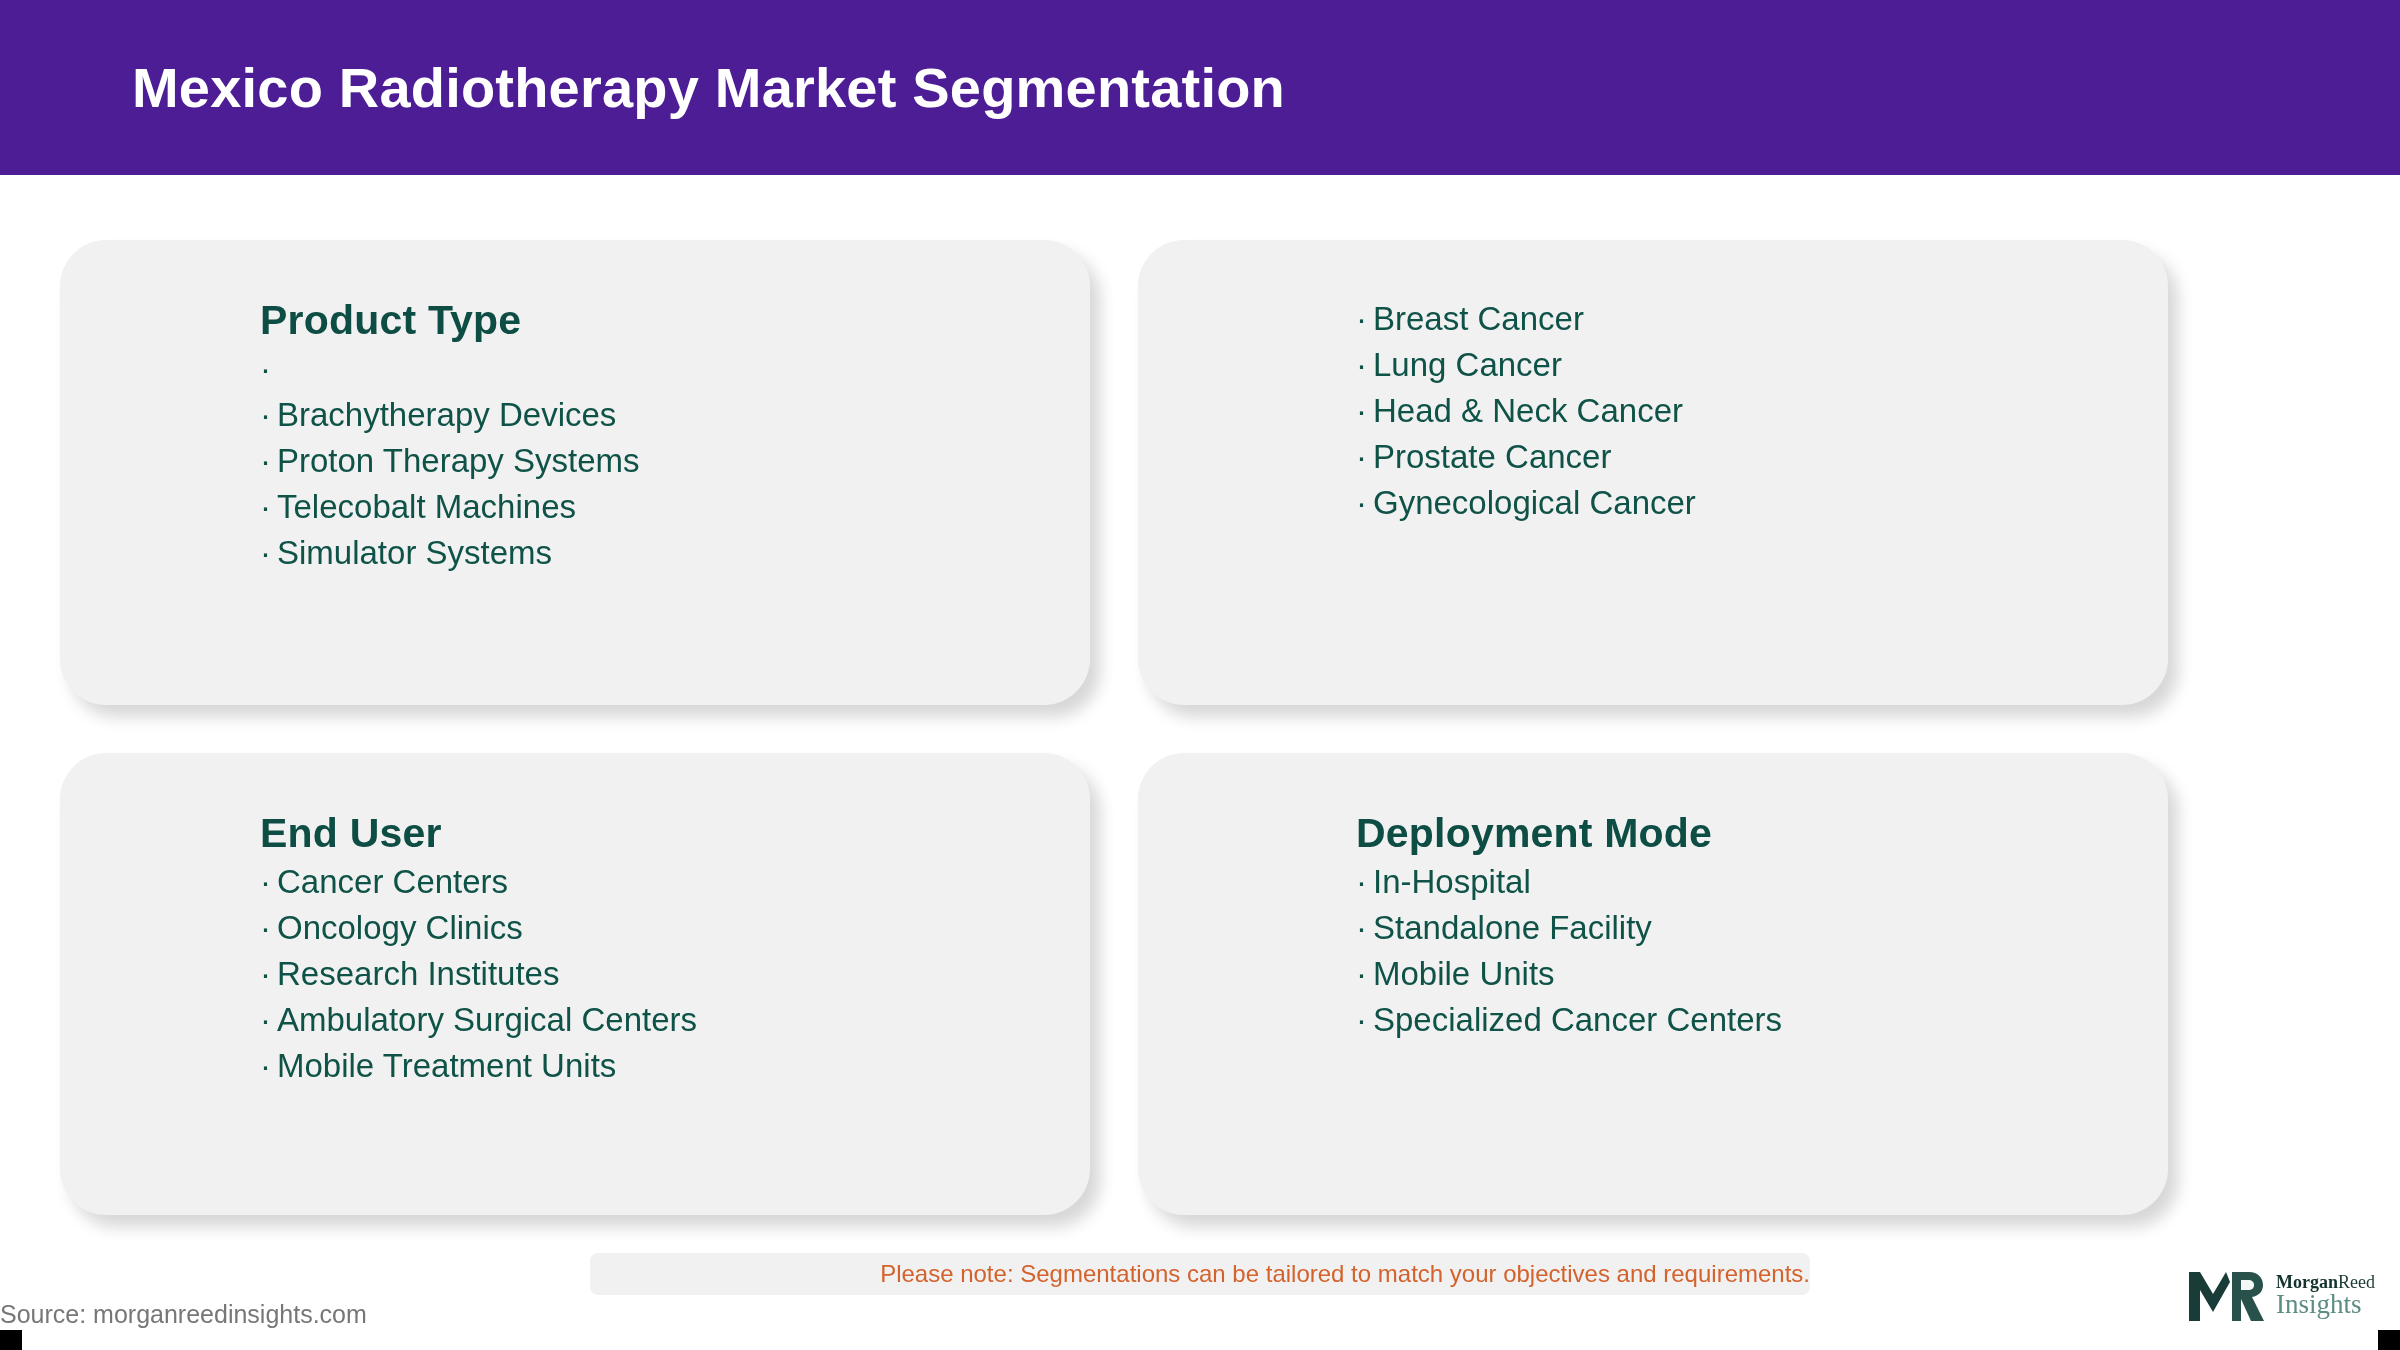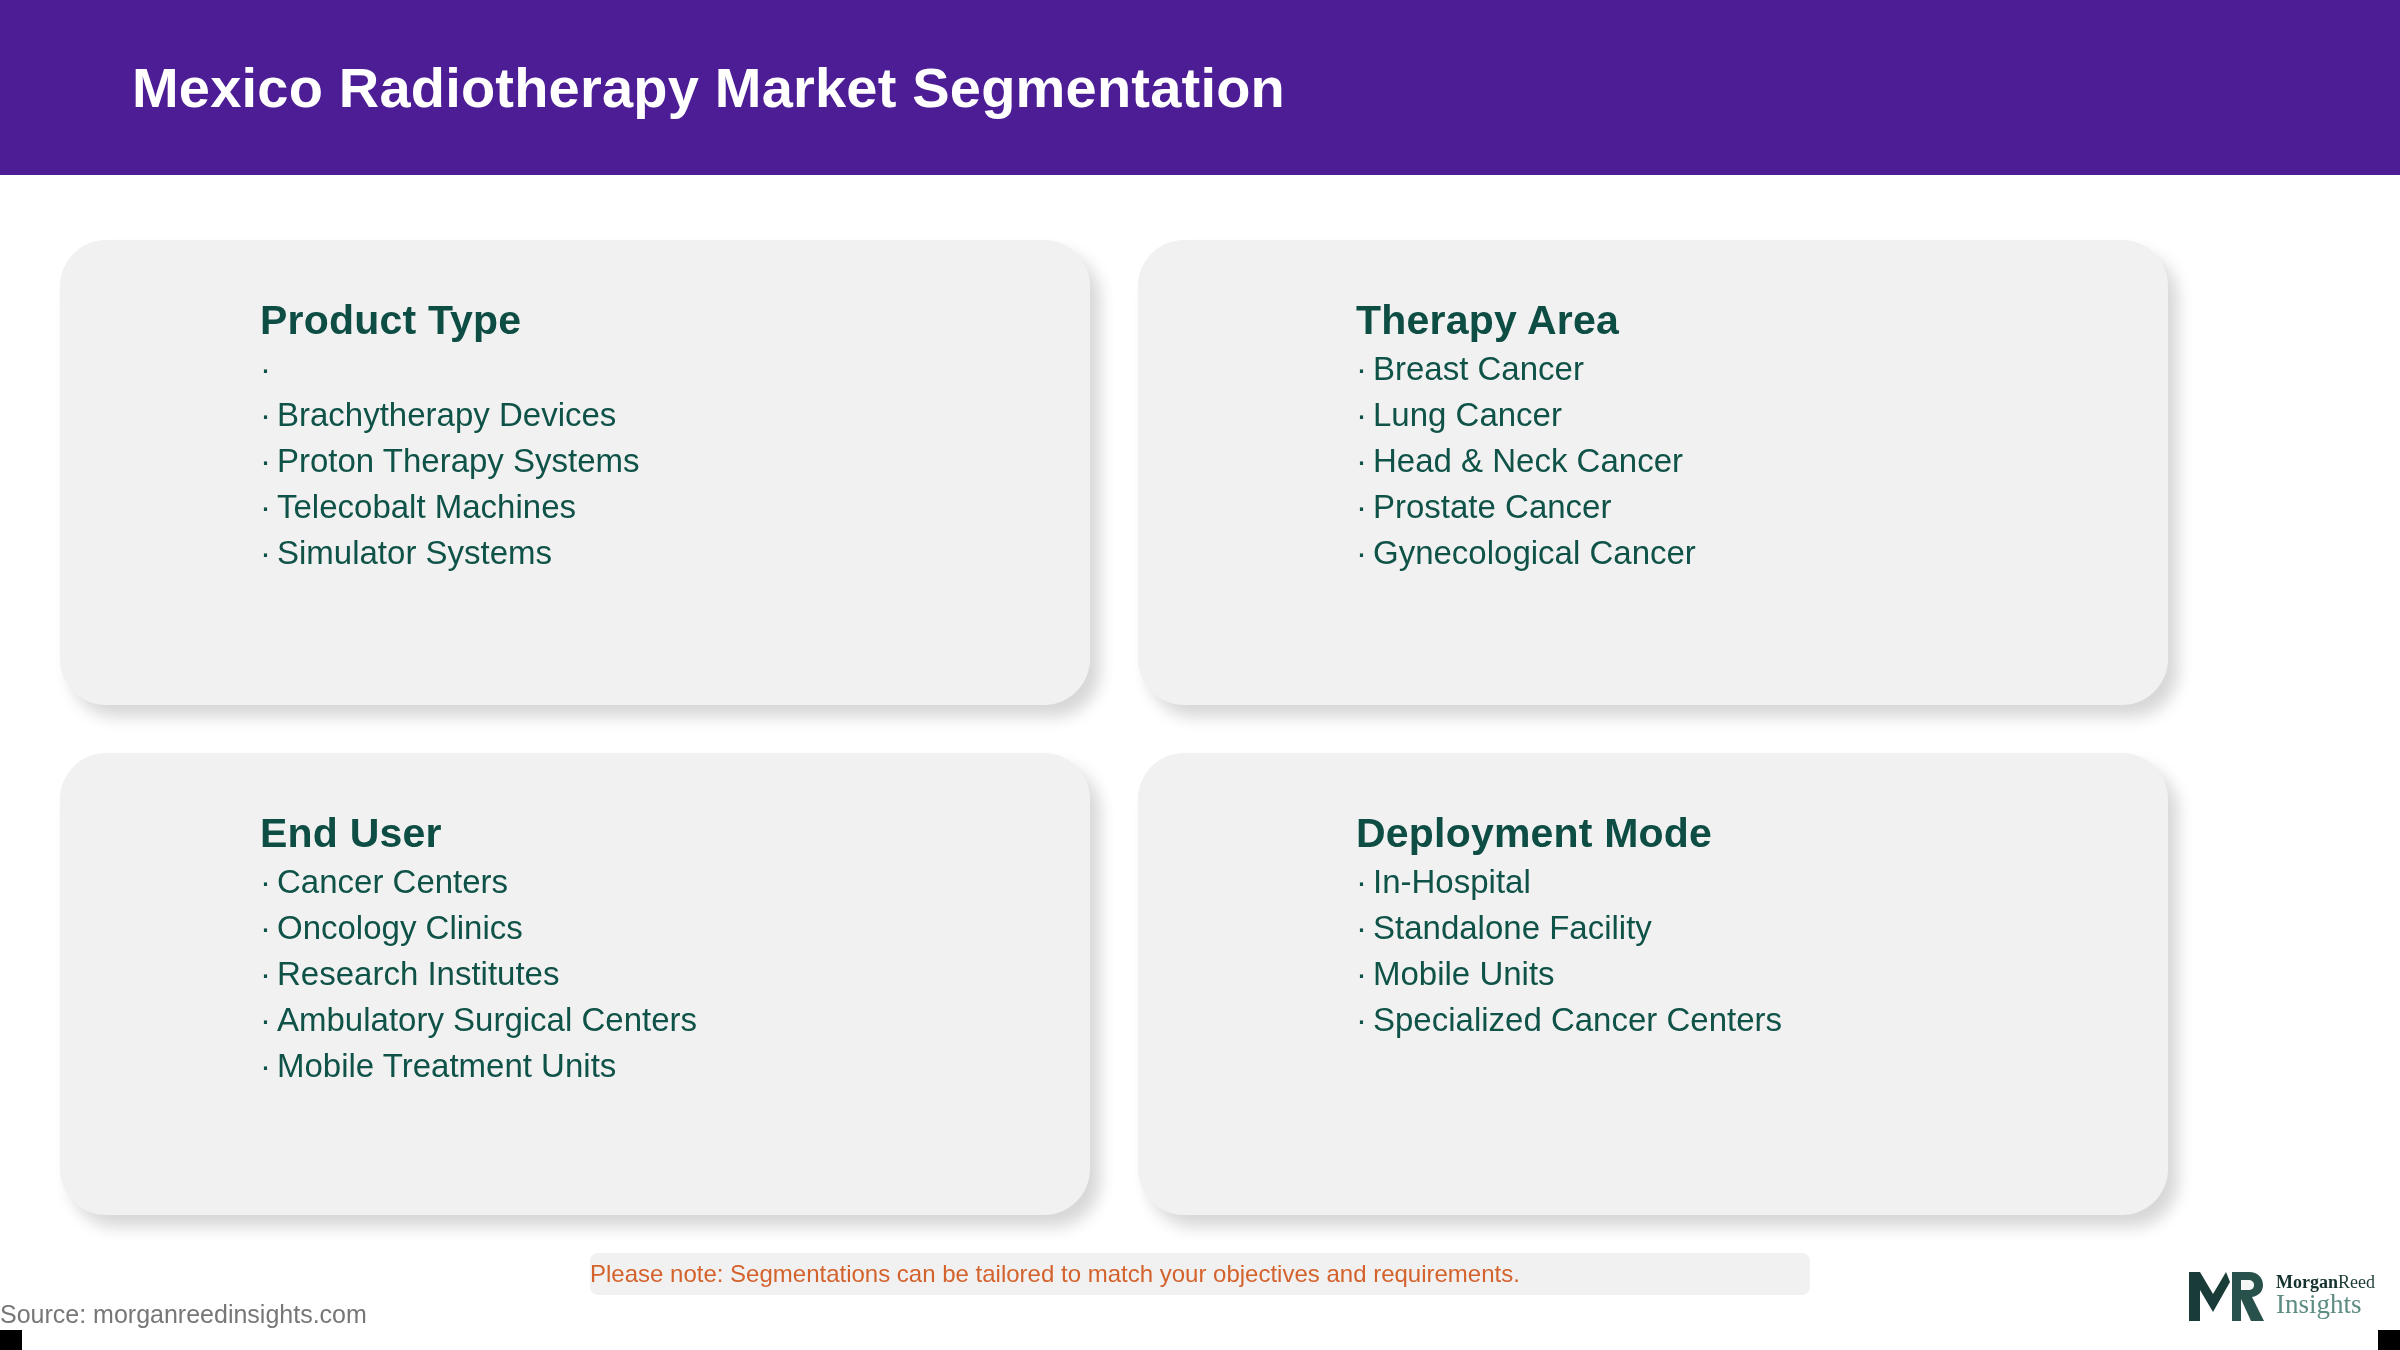--- a/index.html
+++ b/index.html
@@ -123,21 +123,21 @@
   .note-pill {
     position: absolute;
     left: 590px;
     top: 1253px;
     width: 1220px;
     height: 42px;
     background: #f1f1f1;
     border-radius: 8px;
     display: flex;
     align-items: center;
-    justify-content: flex-start;
+    justify-content: flex-end;
   }
   .note-text {
     color: #d4622c;
     font-size: 24px;
     white-space: nowrap;
   }
   .source-line {
     position: absolute;
     left: 0;
     top: 1300px;
@@ -206,21 +206,20 @@
             <span>Telecobalt Machines</span>
           </li>
         <li>
             <span class="bullet">·</span>
             <span>Simulator Systems</span>
           </li>
       </ul>
     </div>
 
     <div class="card right">
-      <div class="card-title">Therapy Area</div>
       <ul class="card-list">
         <li>
             <span class="bullet">·</span>
             <span>Breast Cancer</span>
           </li>
         <li>
             <span class="bullet">·</span>
             <span>Lung Cancer</span>
           </li>
         <li>

